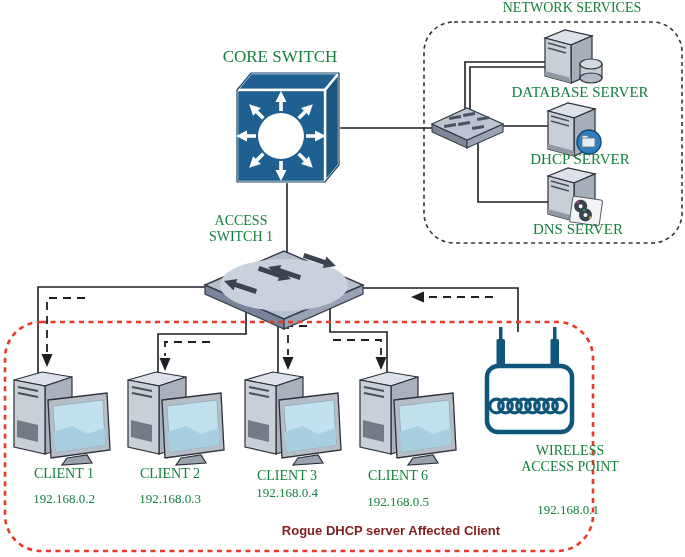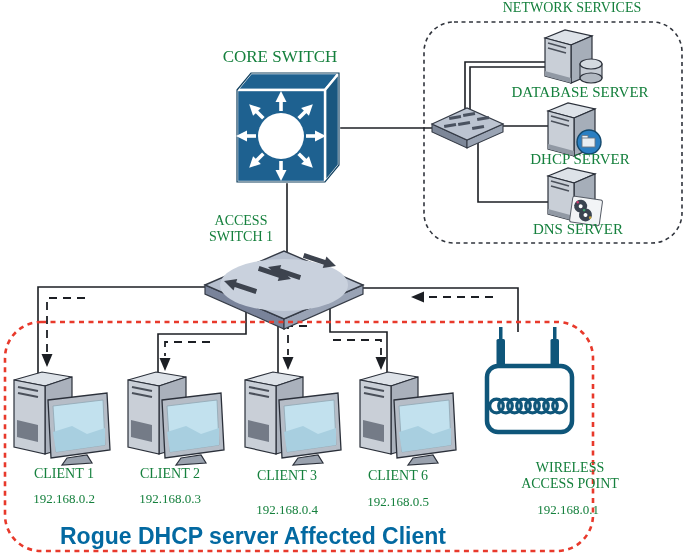--- a/index.html
+++ b/index.html
@@ -10,22 +10,22 @@
   .stage svg{position:absolute;left:0;top:0;}
   .lbl{
     position:absolute;text-align:center;font-weight:400;color:#15803d;
     line-height:1.12;white-space:nowrap;
   }
   .lbl-lg{font-size:17px;}
   .lbl-md{font-size:15px;}
   .lbl-sm{font-size:14px;}
   .lbl-ip{font-size:13px;text-align:center;}
   .caption{
-    position:absolute;text-align:left;font-weight:700;font-size:23px;
-    font-family:"Liberation Sans","DejaVu Sans",sans-serif;color:#0369a1;
+    position:absolute;text-align:right;font-weight:700;font-size:13px;
+    font-family:"Liberation Sans","DejaVu Sans",sans-serif;color:#7f1d1d;
   }
 </style>
 </head>
 <body>
 
 <div class="stage">
 
   <svg width="685" height="557" viewBox="0 0 685 557">
     <defs>
 
@@ -219,26 +219,26 @@
   <div class="lbl lbl-md" style="left:480px;top:151px;width:200px;">DHCP SERVER</div>
   <div class="lbl lbl-md" style="left:478px;top:221px;width:200px;">DNS SERVER</div>
 
   <div class="lbl lbl-ip" style="left:14px;top:466px;width:100px;font-size:14px;">CLIENT 1</div>
   <div class="lbl lbl-ip" style="left:14px;top:492px;width:100px;">192.168.0.2</div>
 
   <div class="lbl lbl-ip" style="left:120px;top:466px;width:100px;font-size:14px;">CLIENT 2</div>
   <div class="lbl lbl-ip" style="left:120px;top:492px;width:100px;">192.168.0.3</div>
 
   <div class="lbl lbl-ip" style="left:237px;top:468px;width:100px;font-size:14px;">CLIENT 3</div>
-  <div class="lbl lbl-ip" style="left:237px;top:503px;width:100px;">192.168.0.4</div>
+  <div class="lbl lbl-ip" style="left:237px;top:486px;width:100px;">192.168.0.4</div>
 
   <div class="lbl lbl-ip" style="left:348px;top:468px;width:100px;font-size:14px;">CLIENT 6</div>
   <div class="lbl lbl-ip" style="left:348px;top:495px;width:100px;">192.168.0.5</div>
 
-  <div class="lbl lbl-sm" style="left:495px;top:460px;width:150px;">
+  <div class="lbl lbl-sm" style="left:495px;top:443px;width:150px;">
     <div>WIRELESS</div>
     <div>ACCESS POINT</div>
   </div>
   <div class="lbl lbl-ip" style="left:495px;top:494px;width:146px;margin-top:9px;">192.168.0.1</div>
 
   <div class="caption" style="left:60px;top:523px;width:440px;">Rogue DHCP server Affected Client</div>
 
 </div>
 
 </body></html>

